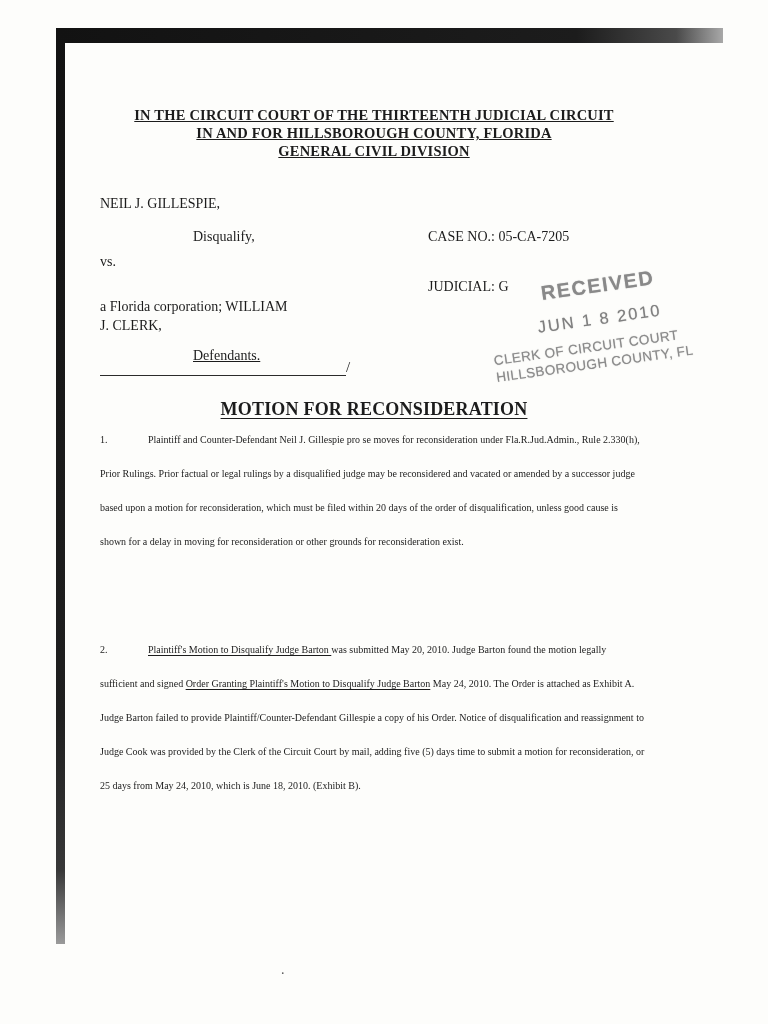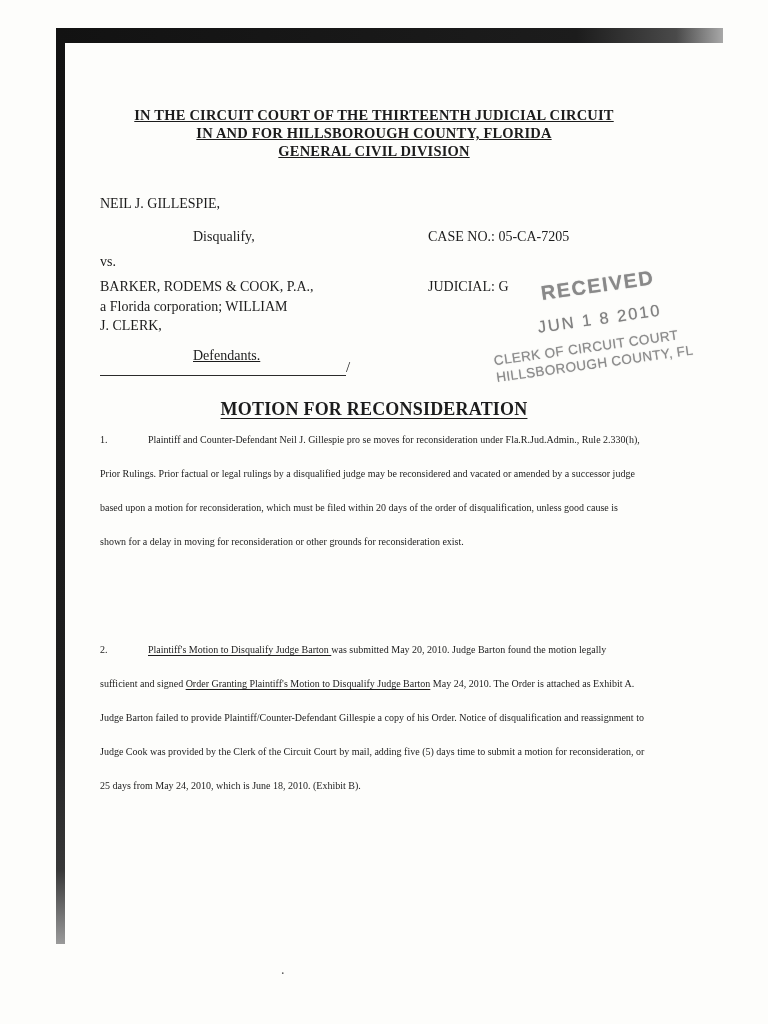--- a/index.html
+++ b/index.html
@@ -103,21 +103,20 @@
 <div class="abs cap" id="cap-name">NEIL J. GILLESPIE,</div>
 
 <div class="abs cap" id="cap-row1">
   <span class="ind">Disqualify,</span>
   <span class="rightcol">CASE NO.: 05-CA-7205</span>
 </div>
 
 <div class="abs cap" id="cap-vs">vs.</div>
 
 <div class="abs cap" id="cap-def1">
-  <span>BARKER, RODEMS &amp; COOK, P.A.,</span>
   <span class="rightcol">JUDICIAL: G</span>
 </div>
 
 <div class="abs cap" id="cap-def2">a Florida corporation; WILLIAM</div>
 <div class="abs cap" id="cap-def3">J. CLERK,</div>
 
 <div class="abs cap" id="cap-role2">Defendants.</div>
 
 <div class="abs cap" id="cap-sep">
   <span class="sepline"></span><span class="sepslash">/</span>

